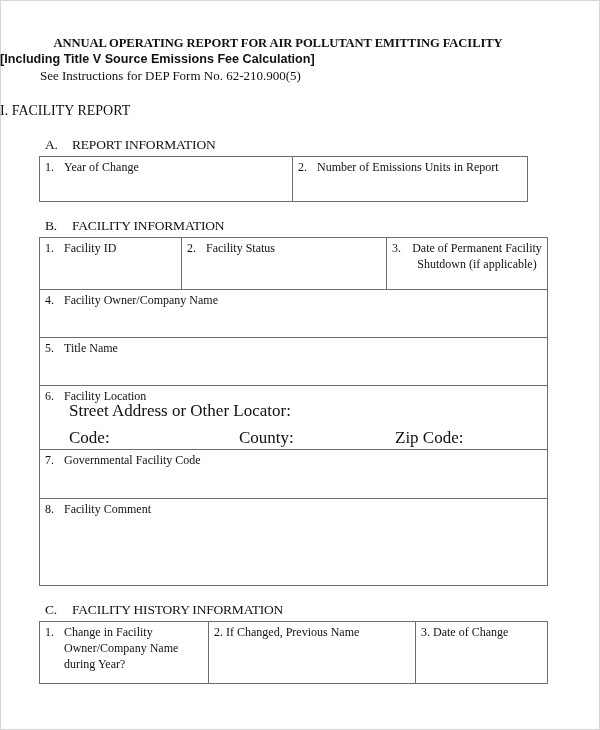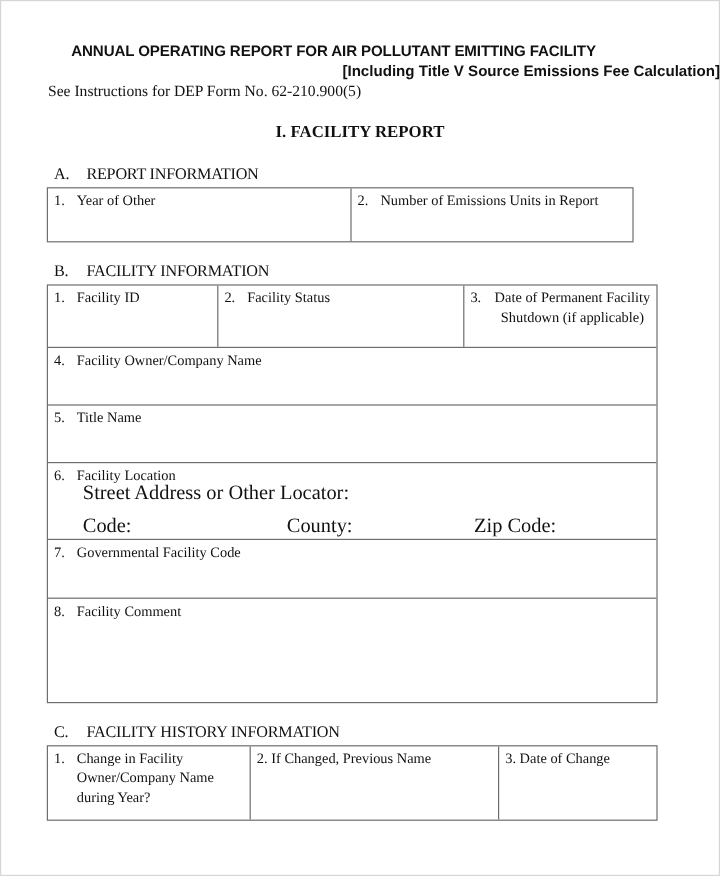--- a/index.html
+++ b/index.html
@@ -6,35 +6,35 @@
     body {
       width: 600px; height: 730px; background: #ffffff; position: relative; overflow: hidden;
       font-family: "Liberation Serif", serif; color: #111;
     }
     .page-frame {
       position: absolute; left: 0; top: 0; width: 598px; height: 728px;
       border: 1px solid #d6d6d6; box-sizing: content-box;
     }
     .hdr-title {
       position: absolute; left: 0; width: 556px; top: 36px; text-align: center;
-      font-family: Liberation Sans, sans-serif; font-weight: bold; font-size: 12.6px;
+      font-family: Liberation Serif, serif; font-weight: bold; font-size: 12.6px;
       letter-spacing: -0.1px;
     }
     .hdr-sub {
-      position: absolute; left: 0; width: 600px; top: 52px; text-align: right;
+      position: absolute; left: 0; width: 600px; top: 52px; text-align: left;
       font-family: "Liberation Sans", sans-serif; font-weight: bold; font-size: 12.6px;
     }
     .hdr-instr {
       position: absolute; left: 0; width: 600px; top: 68px; text-align: left;
       font-size: 13px;
       margin-left: 40px;
     }
     .section-title {
-      position: absolute; left: 0; width: 600px; top: 103px; text-align: center;
-      font-weight: bold; font-size: 14px;
+      position: absolute; left: 0; width: 600px; top: 103px; 
+      font-weight: normal; font-size: 14px;
     }
     .sec-head {
       position: absolute; left: 45px; font-size: 13.5px; letter-spacing: -0.2px;
     }
     .sec-head .letter { display: inline-block; width: 27px; }
     .tbl {
       position: absolute; border: 1.5px solid #6e6e6e; box-sizing: border-box;
     }
     .cell {
       position: absolute; box-sizing: border-box; font-size: 12px; line-height: 16px;
@@ -56,21 +56,21 @@
 <div class="hdr-sub">[Including Title V Source Emissions Fee Calculation]</div>
 <div class="hdr-instr">See Instructions for DEP Form No. 62-210.900(5)</div>
 <div class="section-title">I.  FACILITY REPORT</div>
 
 <div class="sec-head" style="top:137px;">
   <span class="letter">A.</span><span>REPORT INFORMATION</span>
 </div>
 <div class="tbl" style="left:39px; top:156px; width:489px; height:46px;">
   <div class="vline" style="left:252px;"></div>
   <div class="cell" style="left:0; top:0; width:252px; height:44px;">
-    <span class="num">1.</span><span>Year of Other</span>
+    <span class="num">1.</span><span>Year of Change</span>
   </div>
   <div class="cell" style="left:253px; top:0; width:234px; height:44px;">
     <span class="num">2.</span><span>Number of Emissions Units in Report</span>
   </div>
 </div>
 
 <div class="sec-head" style="top:218px;">
   <span class="letter">B.</span><span>FACILITY INFORMATION</span>
 </div>
 <div class="tbl" style="left:39px; top:237px; width:509px; height:349px;">

